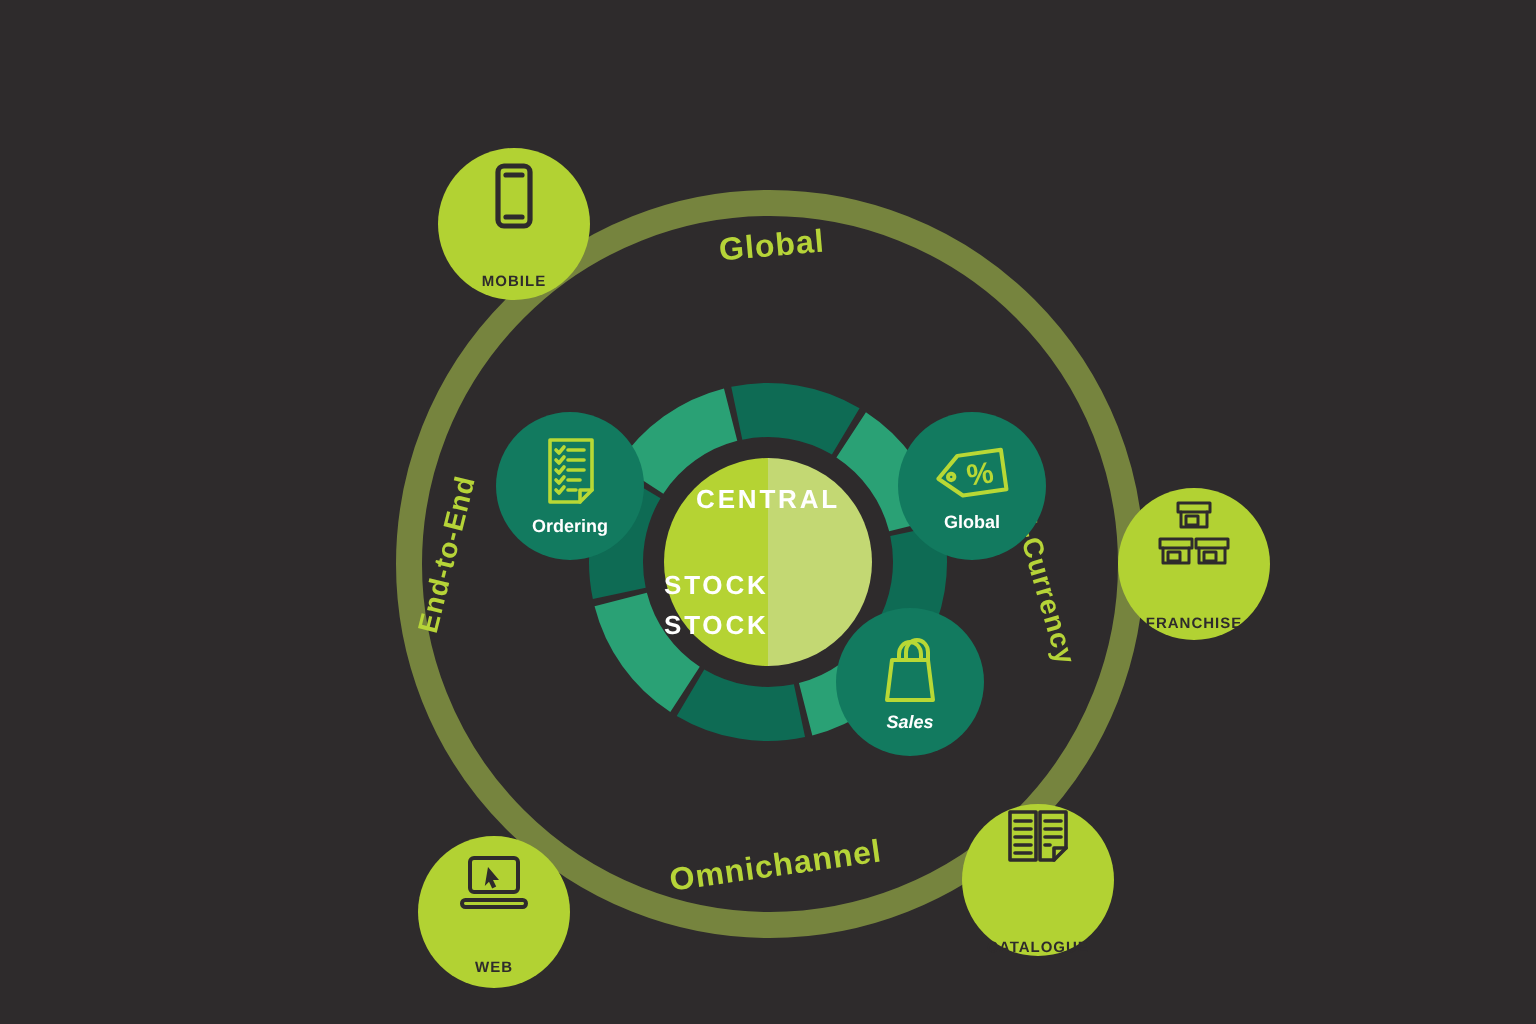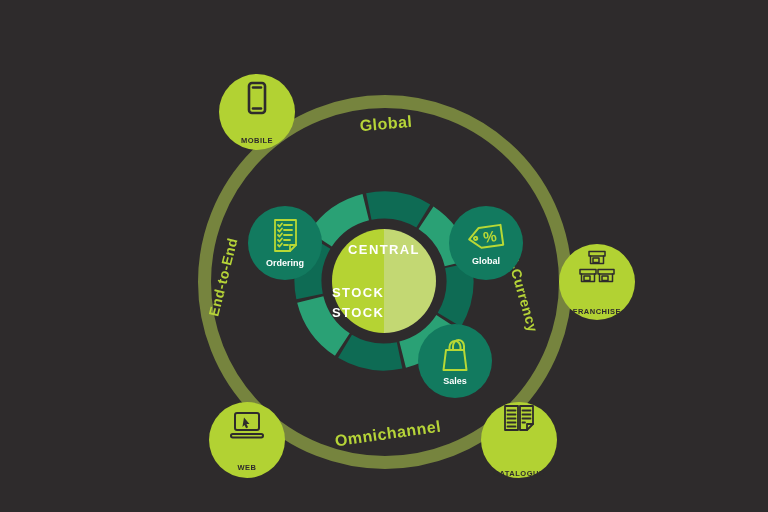--- a/index.html
+++ b/index.html
@@ -62,26 +62,26 @@
   .icon .ln{fill:none;stroke-linecap:round;stroke-linejoin:round;}
   .icon .lime{stroke:#b8d835;}
   .icon .dark{stroke:#2e2b2c;}
   .icon text{font-family:"Liberation Sans",sans-serif;}
 
   
   .n-stock{left:344px;top:130px;}
   .n-ordering{left:248px;top:206px;}
   .n-pricing{left:449px;top:206px;}
   .n-fulfilment{left:278px;top:323px;}
-  .n-sales{left:418px;top:324px;}
+  .n-sales{left:418px;top:304px;font-style:italic;}
   .n-mobile{left:219px;top:74px;}
   .n-concessions{left:474px;top:74px;}
   .n-stores{left:134px;top:244px;}
   .n-franchise{left:559px;top:244px;}
-  .n-web{left:209px;top:402px;}
+  .n-web{left:209px;top:418px;}
   .n-catalogue{left:481px;top:402px;justify-content:space-between;}
 </style>
 </head>
 <body>
 
 <div class="stage">
 
   <div class="olive-ring"></div>
 
   <div class="ring-label global">Global</div>

